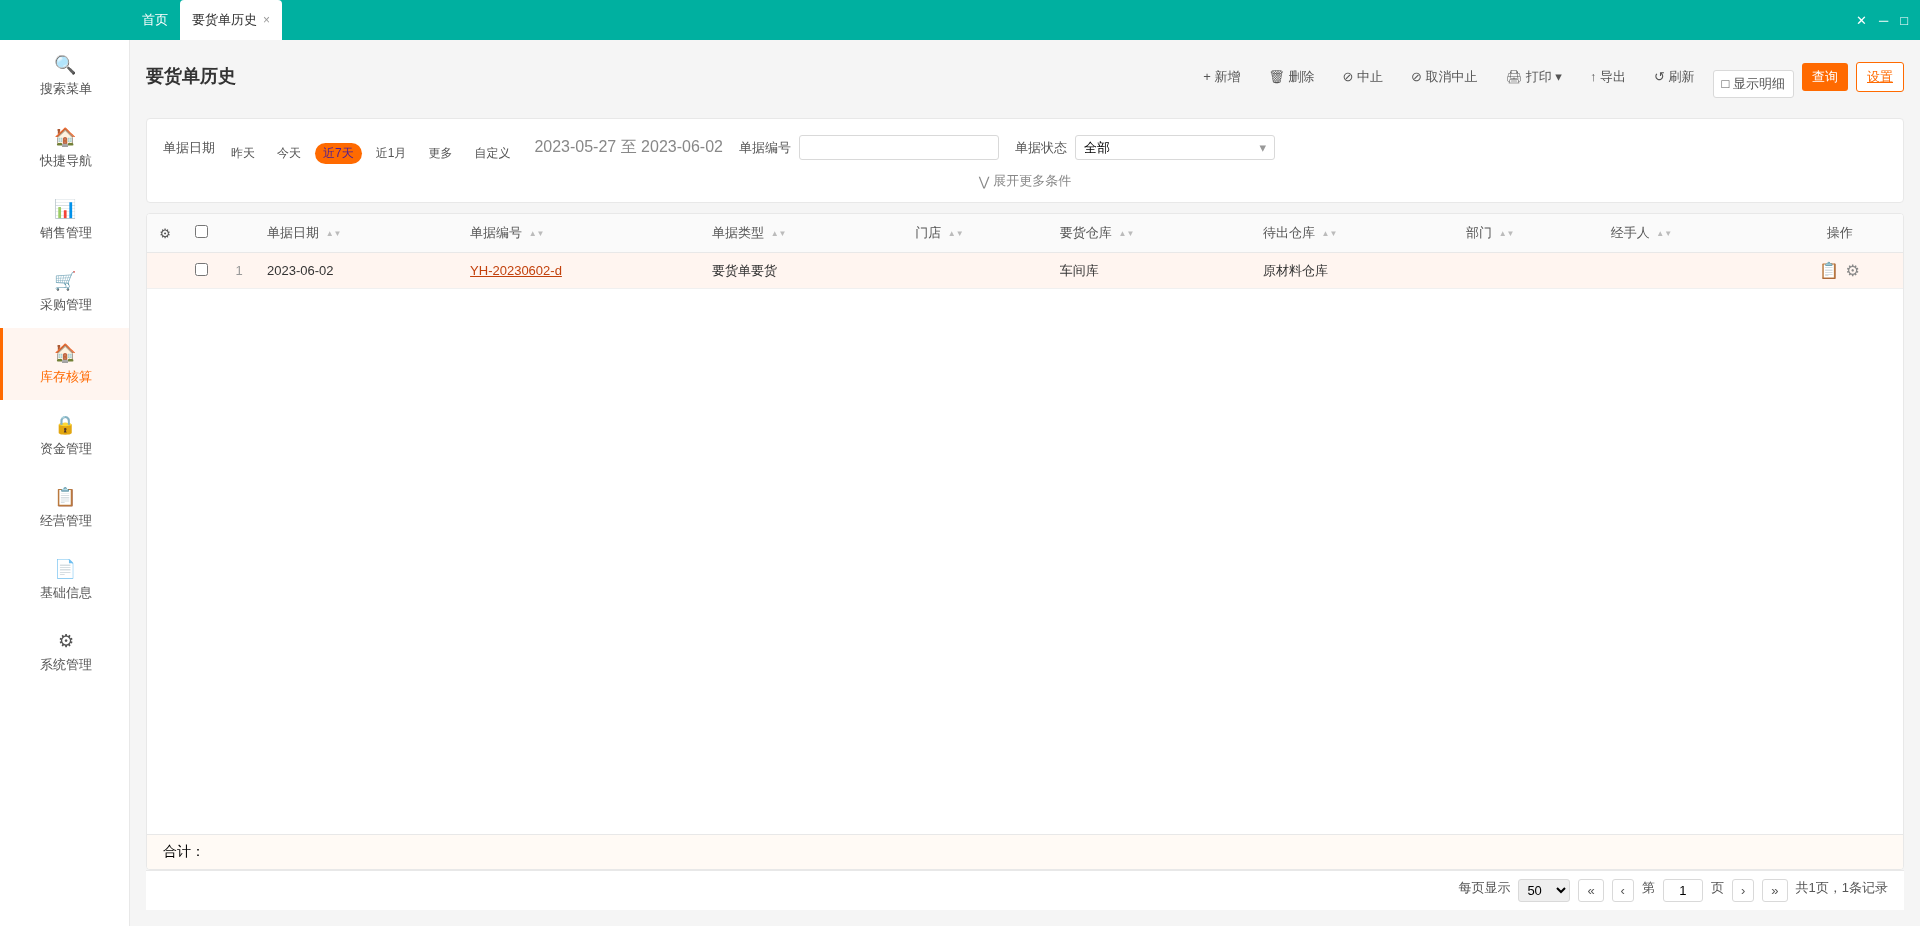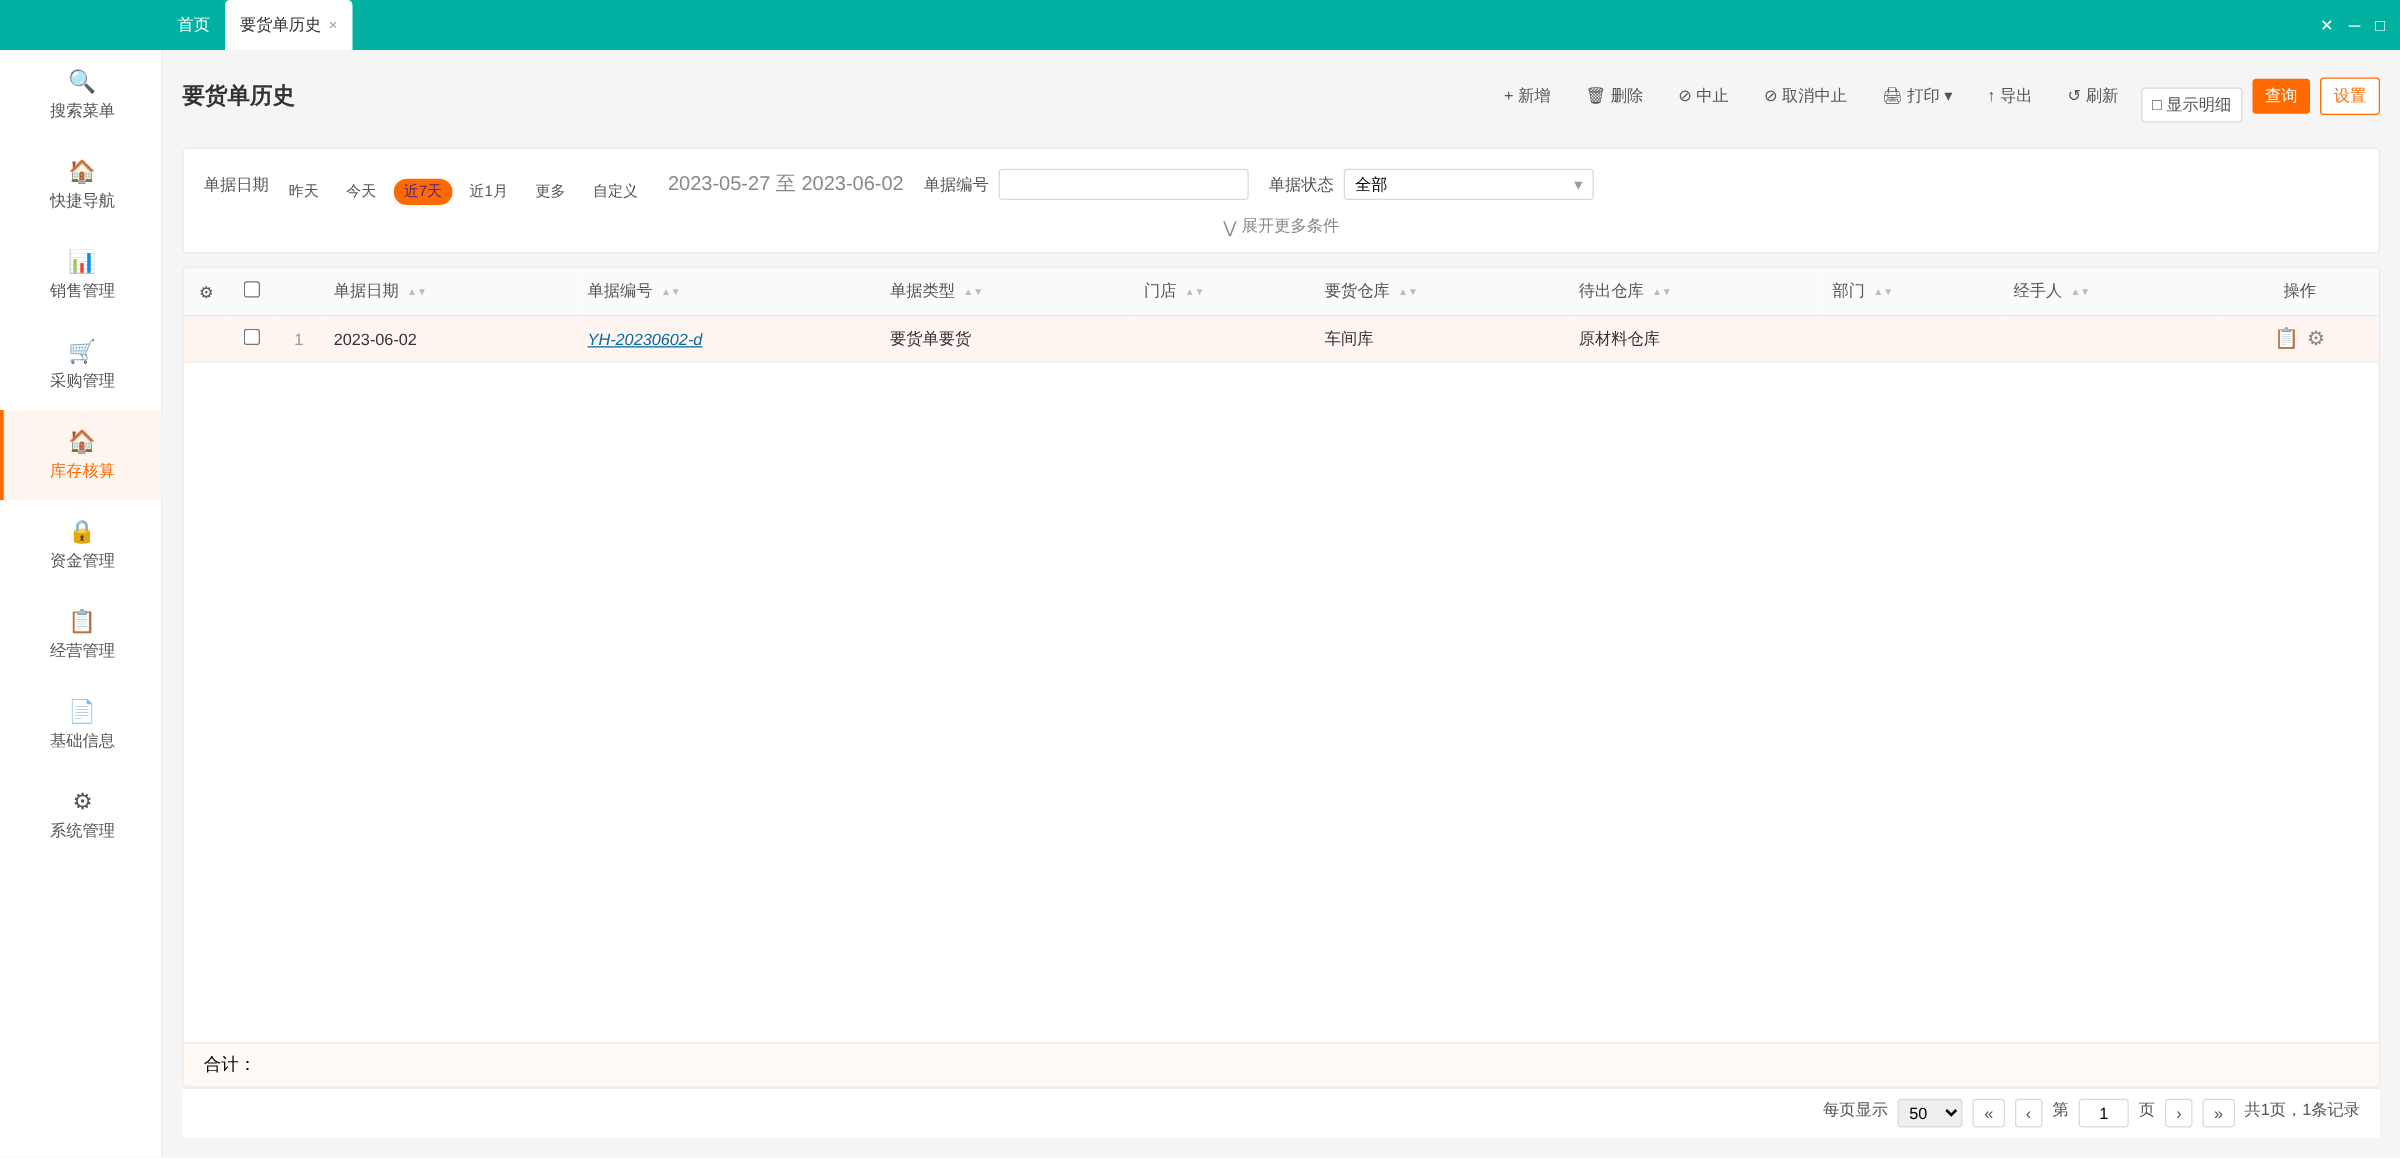--- a/index.html
+++ b/index.html
@@ -125,20 +125,21 @@
       border-radius: 3px;
     }
     .toolbar-btn.primary {
       background: #ff6a00;
       color: #fff;
     }
     .toolbar-btn.secondary {
       background: #fff;
       border: 1px solid #ff6a00;
       color: #ff6a00;
+      text-decoration: underline;
     }
 
     
     .filter-panel {
       background: #fff;
       border: 1px solid #e8e8e8;
       border-radius: 4px;
       padding: 12px 16px;
       margin-bottom: 10px;
     }
@@ -260,21 +261,21 @@
       vertical-align: middle;
     }
     td {
       padding: 8px 8px;
       border-bottom: 1px solid #f0f0f0;
       color: #333;
       font-size: 13px;
     }
     tr.highlighted { background: #fff5f0; }
     .row-number { color: #999; text-align: center; width: 40px; }
-    .link-cell { color: #0369a1; cursor: pointer; text-decoration: underline; font-style: italic; }
+    .link-cell { color: #c2410c; cursor: pointer; text-decoration: underline; }
     .col-checkbox { width: 36px; text-align: center; }
     .col-settings { width: 36px; text-align: center; }
     .col-action { text-align: center; }
     .action-icons {
       display: flex;
       gap: 6px;
       justify-content: center;
       align-items: center;
     }
     .action-icon {

